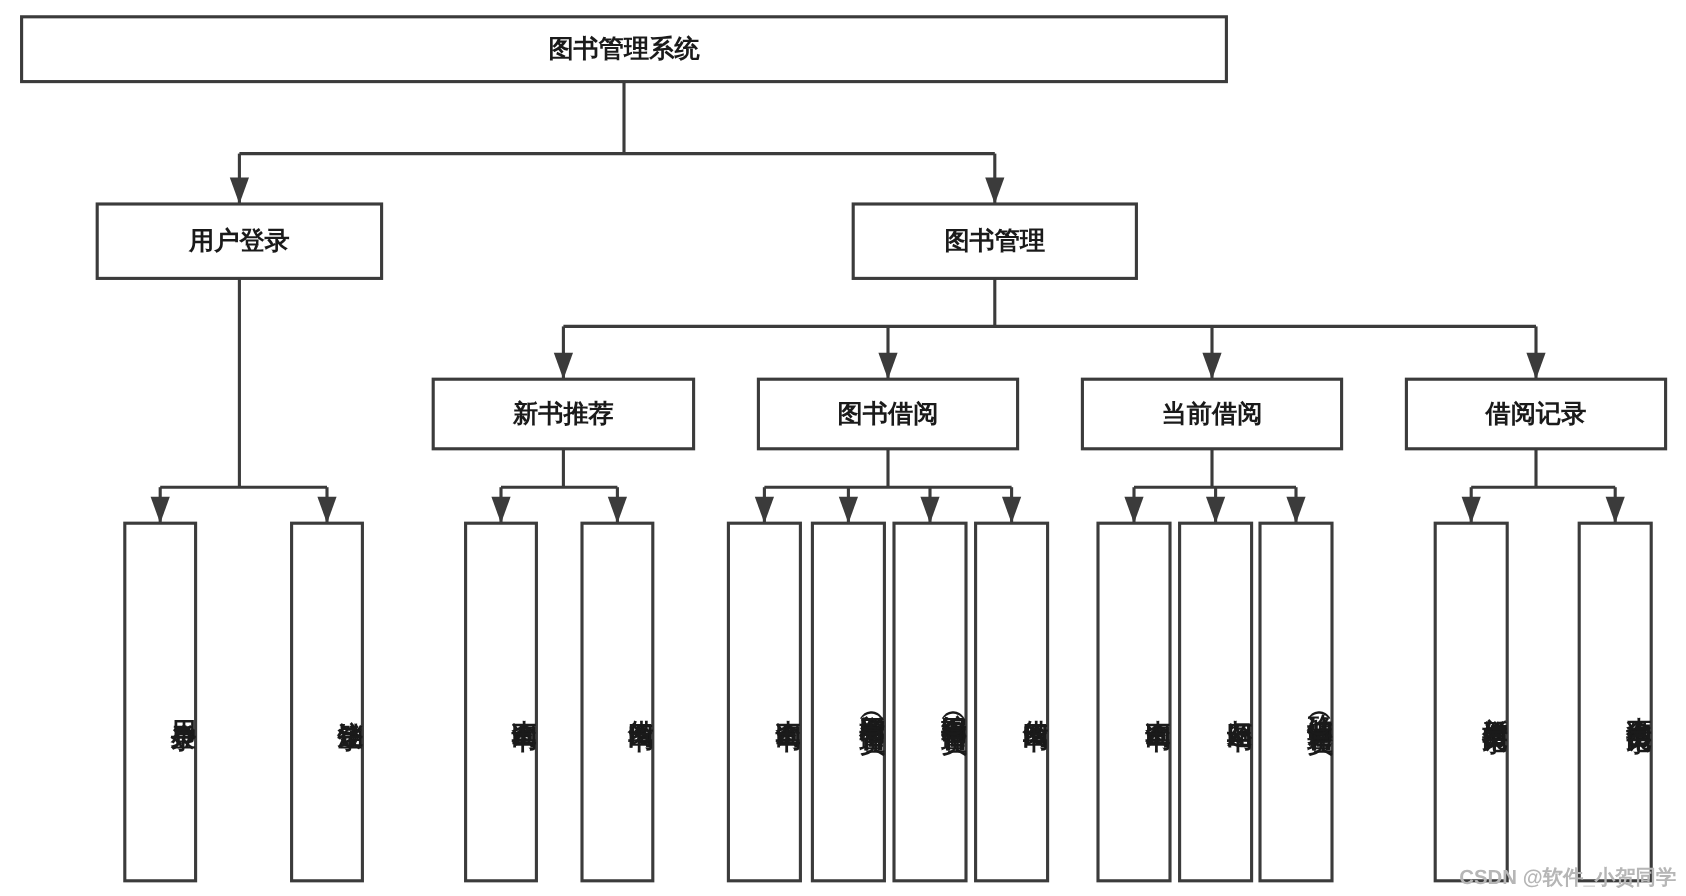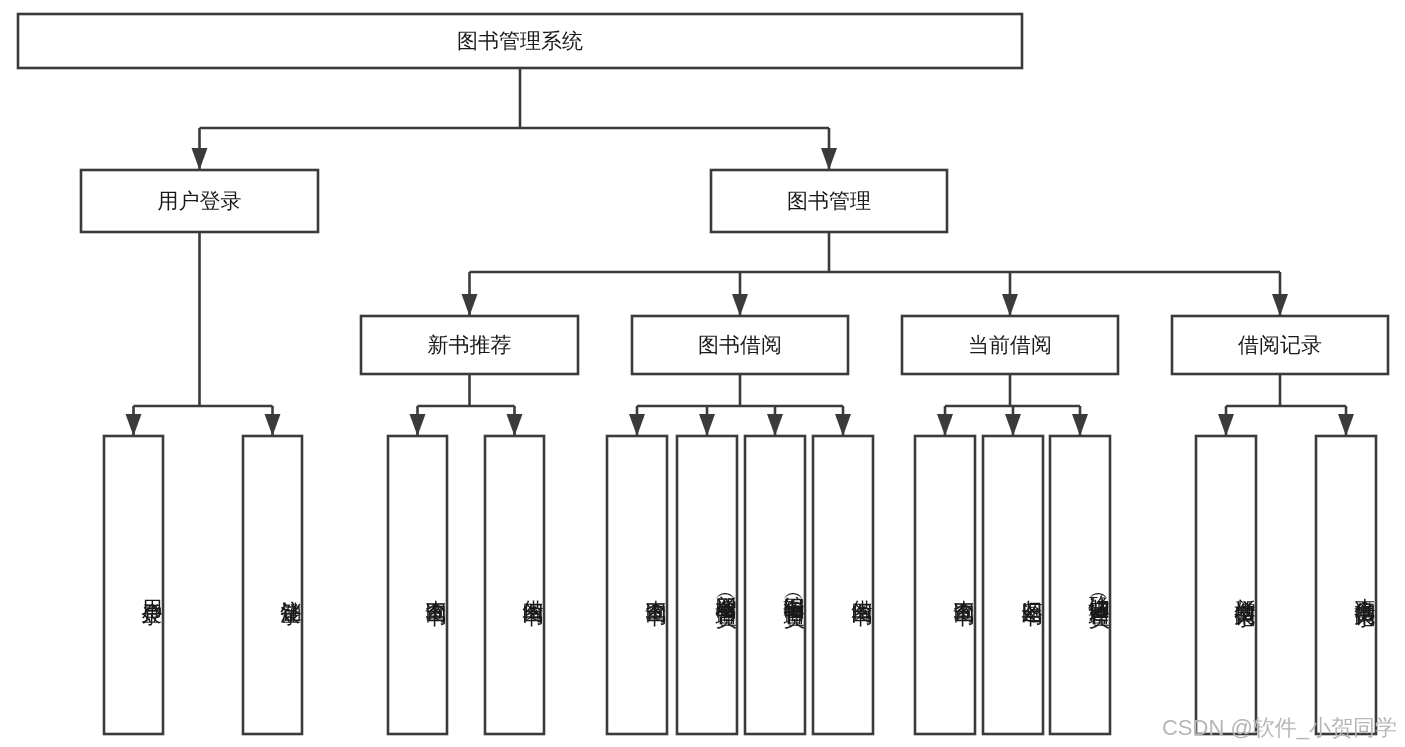--- a/index.html
+++ b/index.html
@@ -11,20 +11,21 @@
     width: 1405px;
     height: 747px;
     font-family: "Liberation Sans", sans-serif;
     overflow: hidden;
   }
   #diagram-root {
     position: relative;
     width: 1405px;
     height: 747px;
     background: #ffffff;
+    font-weight: bold;
   }
   svg#tree-svg {
     position: absolute;
     left: 0;
     top: 0;
     width: 1405px;
     height: 747px;
   }
   .node-box {
     fill: #ffffff;
@@ -68,21 +69,21 @@
     display: flex;
     align-items: flex-start;
     justify-content: center;
     pointer-events: none;
   }
   .watermark {
     position: absolute;
     right: 8px;
     bottom: 4px;
     font-family: "Liberation Sans", sans-serif;
-    font-size: 22px;
+    font-size: 17px;
     color: #b6b6b6;
     white-space: nowrap;
   }
 </style>
 </head>
 <body>
 
 <div id="diagram-root">
 
   <svg id="tree-svg" viewBox="0 0 1405 747">

